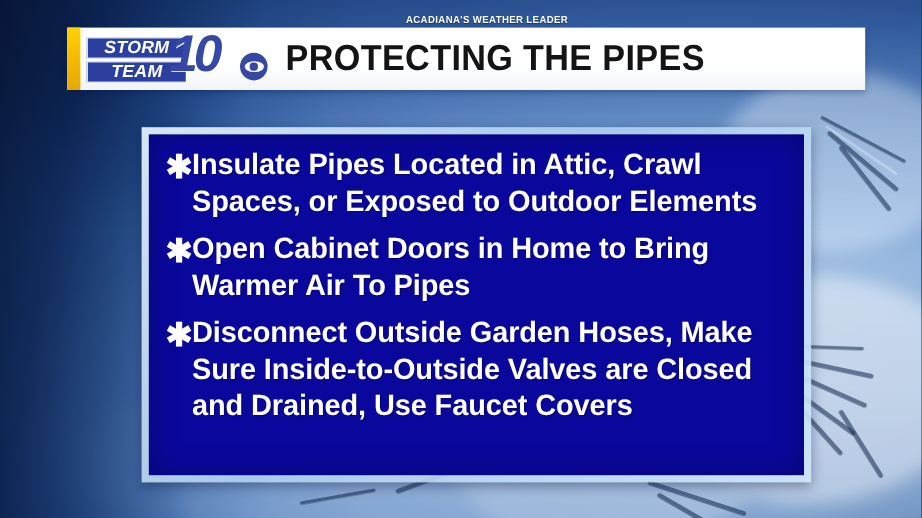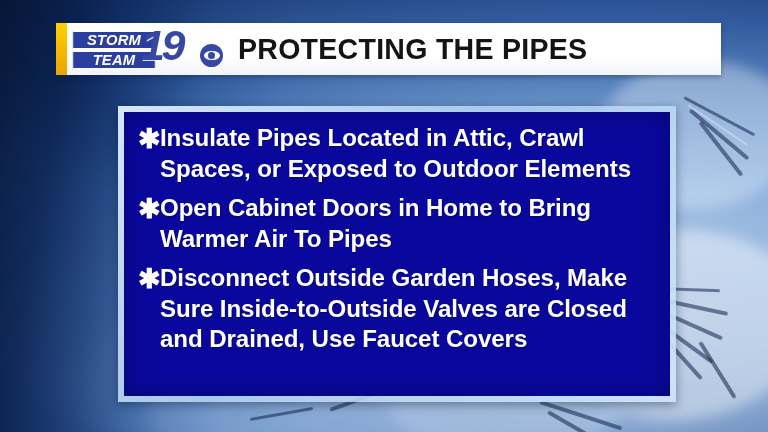--- a/index.html
+++ b/index.html
@@ -258,30 +258,33 @@
     <div class="blob" style="left:30px;top:60px;width:120px;height:100px;background:rgba(58,100,170,0.50);"></div>
     <div class="blob" style="left:-20px;top:260px;width:170px;height:130px;background:rgba(120,165,222,0.45);"></div>
     <div class="blob" style="left:60px;top:330px;width:160px;height:110px;background:rgba(150,190,235,0.40);"></div>
     <div class="blob" style="left:-10px;top:10px;width:110px;height:90px;background:rgba(20,48,100,0.55);"></div>
   </div>
 
   <div class="bg-layer bg-dark-left"></div>
   <div class="bg-layer bg-tint"></div>
   <div class="bg-layer bg-vignette"></div>
 
+  <div class="top-strip">
+    <span class="top-strip-text">ACADIANA'S WEATHER LEADER</span>
+  </div>
 
   <div class="title-bar">
     <div class="gold-bar"></div>
 
     <div class="logo">
       <div class="logo-words">
         <div class="logo-word storm">STORM</div>
         <div class="logo-word">TEAM</div>
       </div>
-      <div class="logo-ten">19</div>
+      <div class="logo-ten">10</div>
       <div class="logo-eye">
         <div class="logo-eye-inner">
           <div class="logo-eye-pupil"></div>
         </div>
       </div>
     </div>
 
     <div class="headline">PROTECTING THE PIPES</div>
   </div>
 

